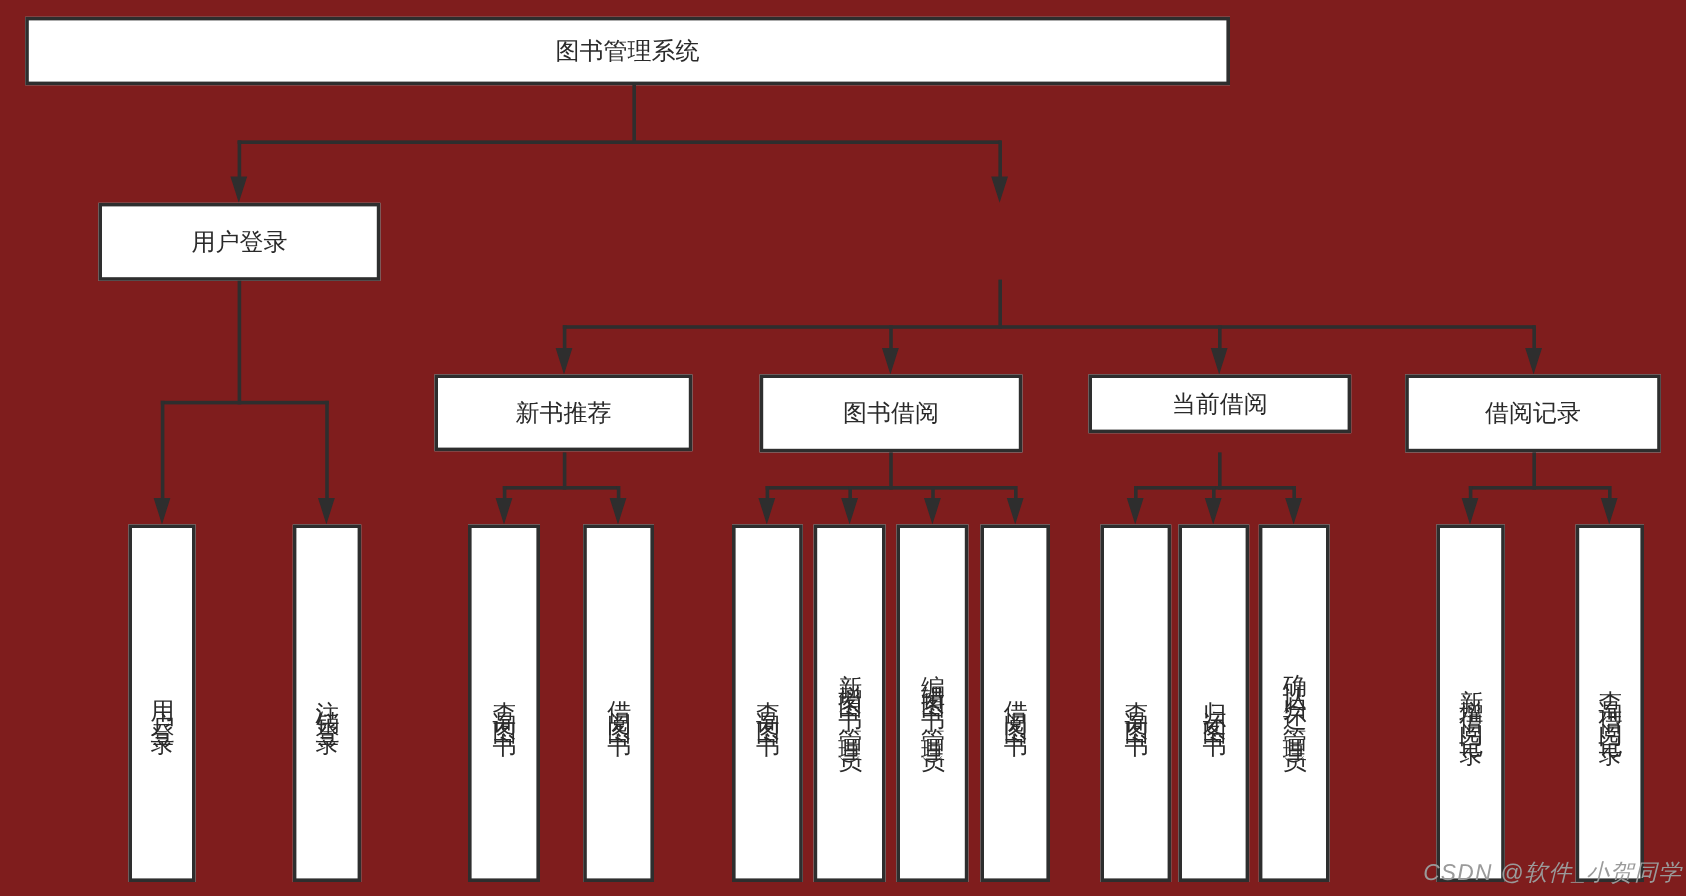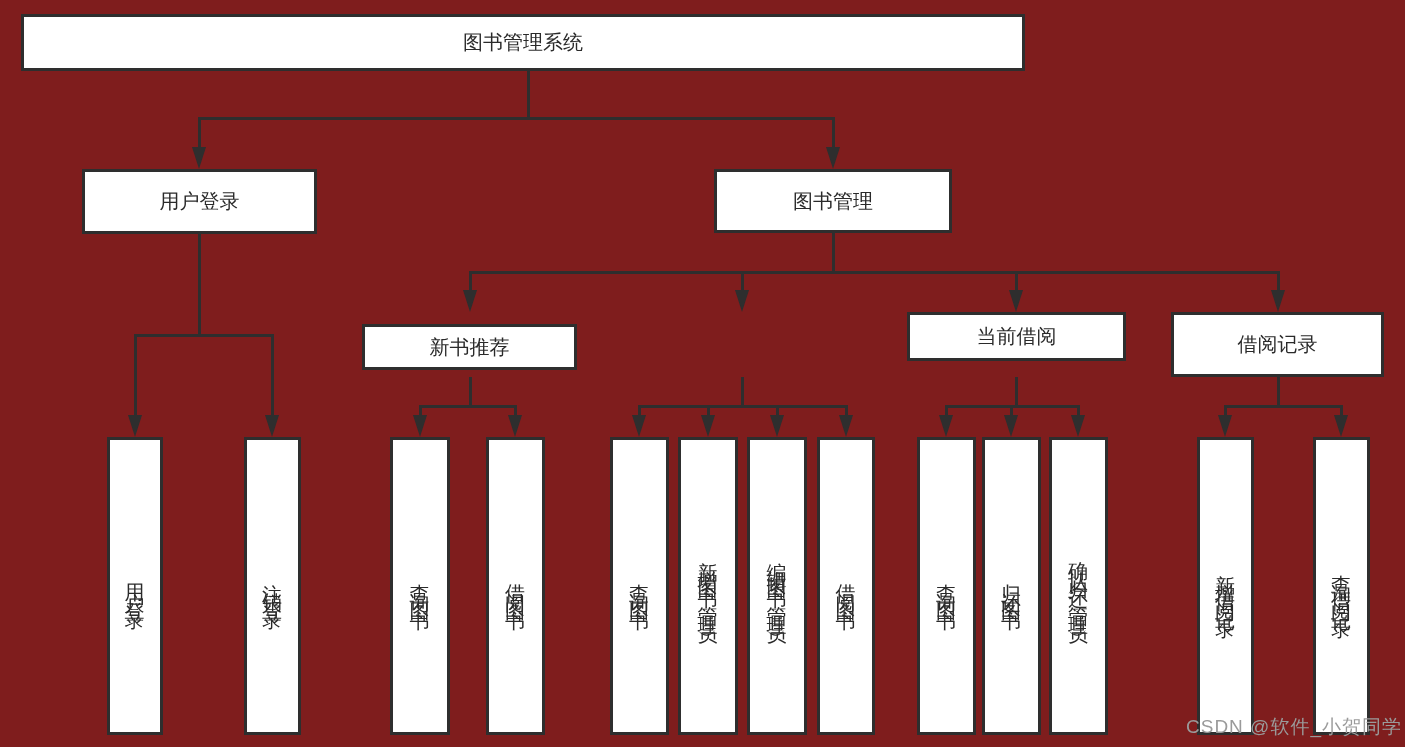--- a/index.html
+++ b/index.html
@@ -16,21 +16,21 @@
   }
   .hl{position:absolute;height:3px;background:#2e2e2e;}
   .vl{position:absolute;width:3px;background:#2e2e2e;}
   .arr{
     position:absolute;width:0;height:0;
     border-left:7px solid transparent;border-right:7px solid transparent;
     border-top:22px solid #2e2e2e;
   }
   .watermark{
     position:absolute;left:1186px;top:714px;z-index:5;
-    font-size:19px;letter-spacing:1px;color:#9a9a9a;white-space:nowrap;
+    font-size:19px;letter-spacing:1px;color:#9a9a9a;white-space:nowrap;font-style:italic;
   }
 </style>
 </head>
 <body>
 
 <div class="stage">
 
   <div class="box" style="left:21px;top:14px;width:1004px;height:57px">
     <span>图书管理系统</span>
   </div>
@@ -38,44 +38,44 @@
   <div class="vl" style="left:527px;top:70px;height:48px"></div>
   <div class="hl" style="left:198px;top:117px;width:636px"></div>
   <div class="vl" style="left:198px;top:117px;height:32px"></div>
   <div class="arr" style="left:192px;top:147px"></div>
   <div class="vl" style="left:832px;top:117px;height:32px"></div>
   <div class="arr" style="left:826px;top:147px"></div>
 
   <div class="box" style="left:82px;top:169px;width:235px;height:65px">
     <span>用户登录</span>
   </div>
-  <div class="box" style="left:714px;top:169px;width:238px;height:64px">
-    <span>图书管理</span>
-  </div>
 
   <div class="vl" style="left:198px;top:234px;height:103px"></div>
   <div class="hl" style="left:134px;top:334px;width:140px"></div>
   <div class="vl" style="left:134px;top:334px;height:84px"></div>
   <div class="arr" style="left:128px;top:415px"></div>
   <div class="vl" style="left:271px;top:334px;height:84px"></div>
   <div class="arr" style="left:265px;top:415px"></div>
 
   <div class="vl" style="left:832px;top:233px;height:41px"></div>
   <div class="hl" style="left:469px;top:271px;width:810px"></div>
   <div class="vl" style="left:469px;top:271px;height:22px"></div>
   <div class="arr" style="left:463px;top:290px"></div>
   <div class="vl" style="left:741px;top:271px;height:22px"></div>
   <div class="arr" style="left:735px;top:290px"></div>
   <div class="vl" style="left:1015px;top:271px;height:22px"></div>
   <div class="arr" style="left:1009px;top:290px"></div>
   <div class="vl" style="left:1277px;top:271px;height:22px"></div>
   <div class="arr" style="left:1271px;top:290px"></div>
 
-  <div class="box" style="left:362px;top:324px;width:215px;height:46px">
+  <div class="box" style="left:362px;top:312px;width:215px;height:64px">
     <span>新书推荐</span>
+  </div>
+  <div class="box" style="left:633px;top:312px;width:219px;height:65px">
+    <span>图书借阅</span>
   </div>
   <div class="box" style="left:907px;top:312px;width:219px;height:49px">
     <span>当前借阅</span>
   </div>
   <div class="box" style="left:1171px;top:312px;width:213px;height:65px">
     <span>借阅记录</span>
   </div>
 
   <div class="vl" style="left:469px;top:377px;height:31px"></div>
   <div class="hl" style="left:419px;top:405px;width:97px"></div>

